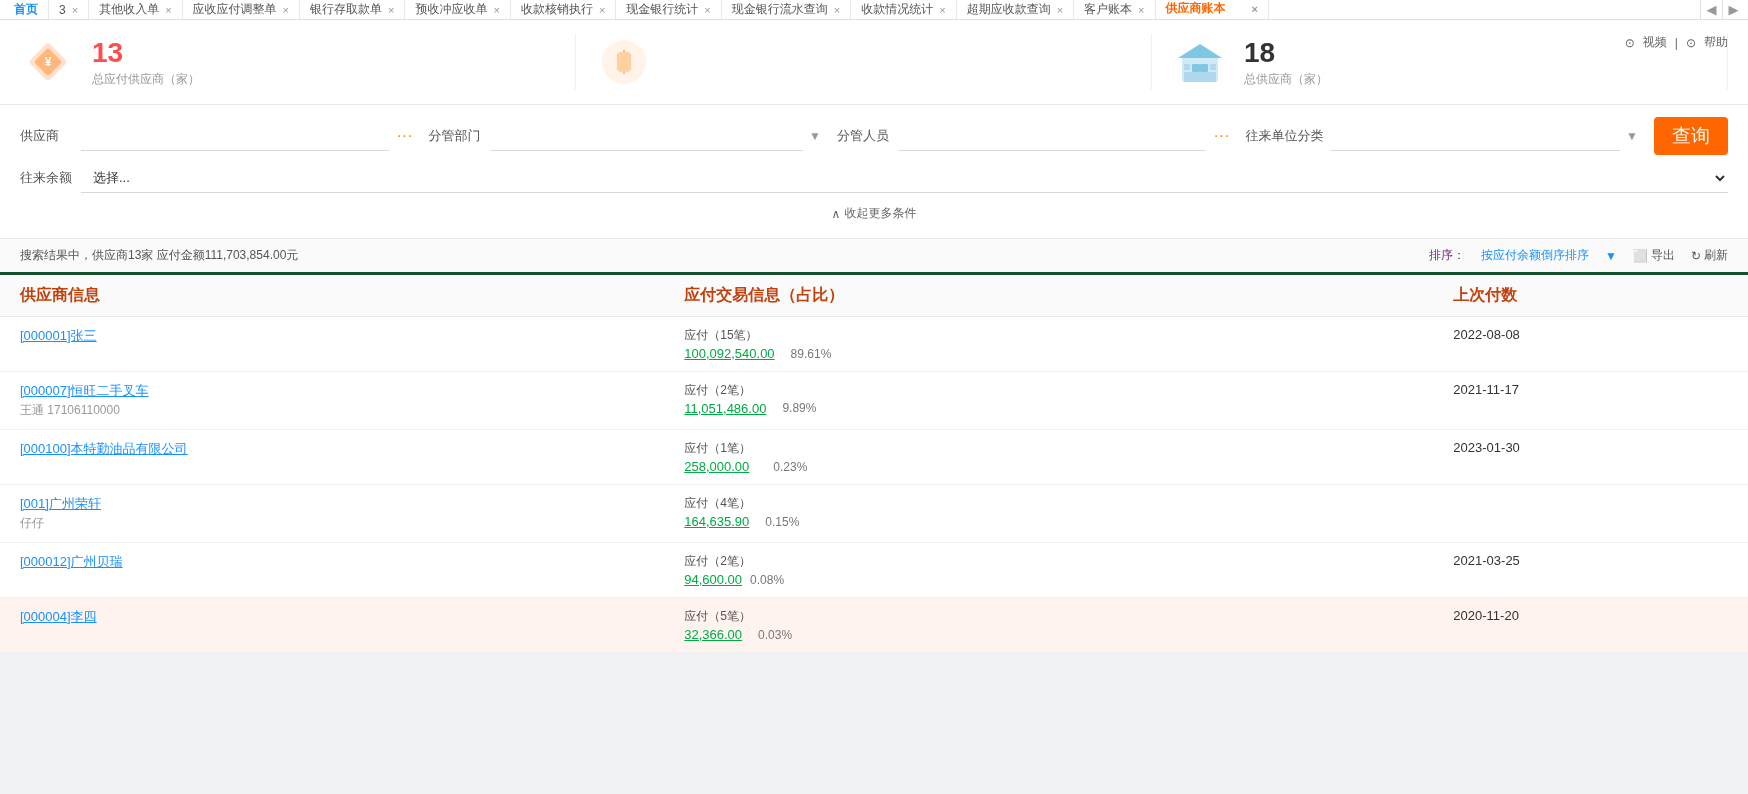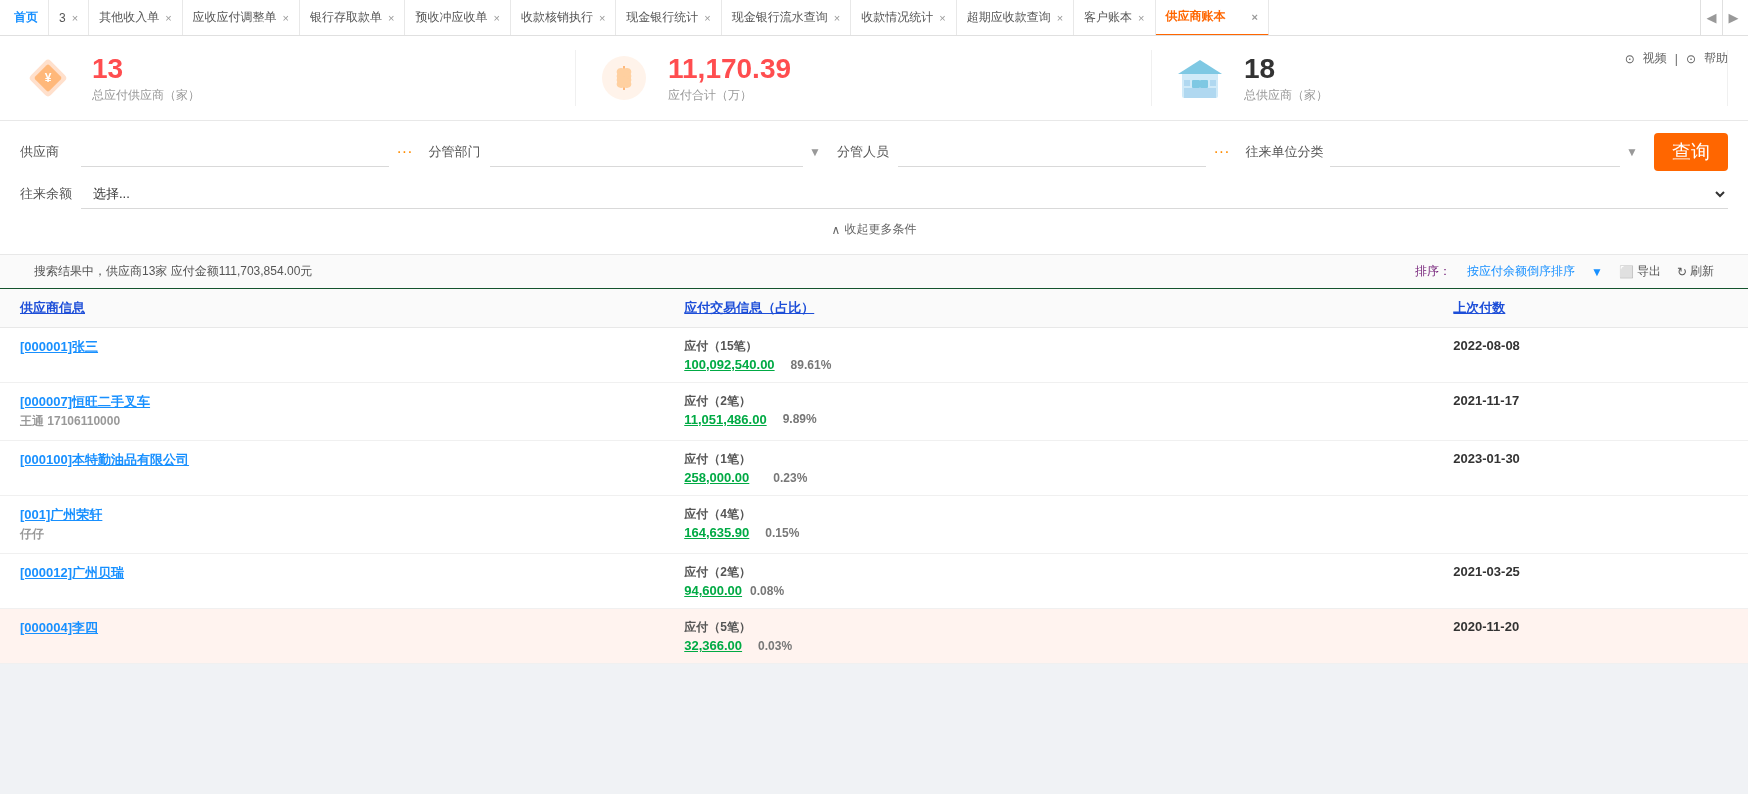--- a/index.html
+++ b/index.html
@@ -4,21 +4,21 @@
   <style>
     * { box-sizing: border-box; margin: 0; padding: 0; }
     body { font-family: 'Microsoft YaHei', Arial, sans-serif; font-size: 13px; background: #f0f2f5; color: #333; overflow-x: hidden; }
 
     
     .top-nav {
       display: flex;
       align-items: center;
       background: #fff;
       border-bottom: 1px solid #e0e0e0;
-      height: 36px;
+      height: 20px;
       padding: 0 4px;
       overflow: hidden;
       text-align: right;
     }
     .nav-tab {
       display: flex;
       align-items: center;
       padding: 0 10px;
       height: 36px;
       font-size: 12px;
@@ -188,22 +188,22 @@
       white-space: nowrap;
       height: 38px;
     }
 
     
     .result-bar {
       display: flex;
       align-items: flex-start;
       justify-content: space-between;
       background: #fafafa;
-      padding: 8px 34px;
-      border-bottom: 1px solid #14532d;
+      padding: 8px 20px;
+      border-bottom: 3px solid #14532d;
       font-size: 12px;
       color: #555;
     }
     .result-bar-right {
       display: flex;
       align-items: center;
       gap: 16px;
       font-size: 12px;
       color: #555;
     }
@@ -222,34 +222,32 @@
       background: #fff;
       margin: 0;
       overflow-x: auto;
     }
     table {
       width: 100%;
       border-collapse: collapse;
     }
     thead tr th {
       background: #fafafa;
-      font-size: 13px;
+      font-size: 16px;
       font-weight: bold;
-      color: #1d4ed8;
+      color: #c2410c;
       padding: 10px 20px;
       border-bottom: 1px solid #e8e8e8;
       text-align: left;
-      text-decoration: underline;
     }
     tbody tr td {
       padding: 10px 20px;
       border-bottom: 1px solid #f0f0f0;
       font-size: 13px;
       vertical-align: top;
-      font-weight: bold;
     }
     tbody tr.highlight-row { background: #fff3ef; }
     .supplier-link {
       color: #1890ff;
       text-decoration: underline;
       cursor: pointer;
       font-size: 13px;
     }
     .supplier-contact {
       font-size: 12px;
@@ -358,24 +356,20 @@
     <div class="summary-icon">
       <svg width="52" height="52" viewBox="0 0 52 52">
         <circle cx="26" cy="26" r="22" fill="#fff3ea"></circle>
         <text x="26" y="32" text-anchor="middle" font-size="22" fill="#ffb87a">⚬</text>
         <line x1="26" y1="14" x2="26" y2="38" stroke="#ffb87a" stroke-width="2"></line>
         <ellipse cx="26" cy="22" rx="8" ry="5" fill="#ffd0a0" transform="rotate(-30 26 22)"></ellipse>
         <ellipse cx="26" cy="22" rx="8" ry="5" fill="#ffd0a0" transform="rotate(30 26 22)"></ellipse>
         <ellipse cx="26" cy="30" rx="8" ry="5" fill="#ffd0a0" transform="rotate(-30 26 30)"></ellipse>
         <ellipse cx="26" cy="30" rx="8" ry="5" fill="#ffd0a0" transform="rotate(30 26 30)"></ellipse>
       </svg>
-    </div>
-    <div class="summary-text">
-      <div class="big-num">11,170.39</div>
-      <div class="label">应付合计（万）</div>
     </div>
   </div>
 
   <div class="summary-item">
     <div class="summary-icon">
       <svg width="52" height="52" viewBox="0 0 52 52">
         <rect x="8" y="20" width="36" height="26" rx="2" fill="#d0eaf8"></rect>
         <polygon points="4,22 26,8 48,22" fill="#7ec8e3"></polygon>
         <rect x="18" y="28" width="8" height="8" rx="1" fill="#7ec8e3"></rect>
         <rect x="26" y="28" width="8" height="8" rx="1" fill="#7ec8e3"></rect>

